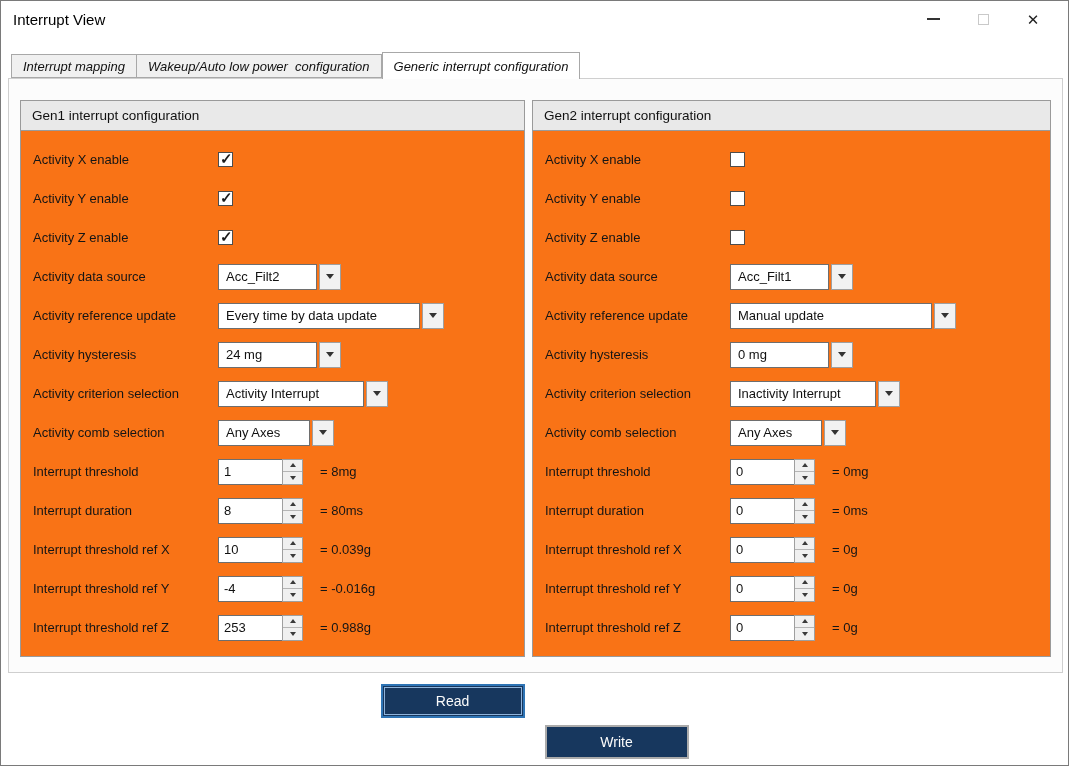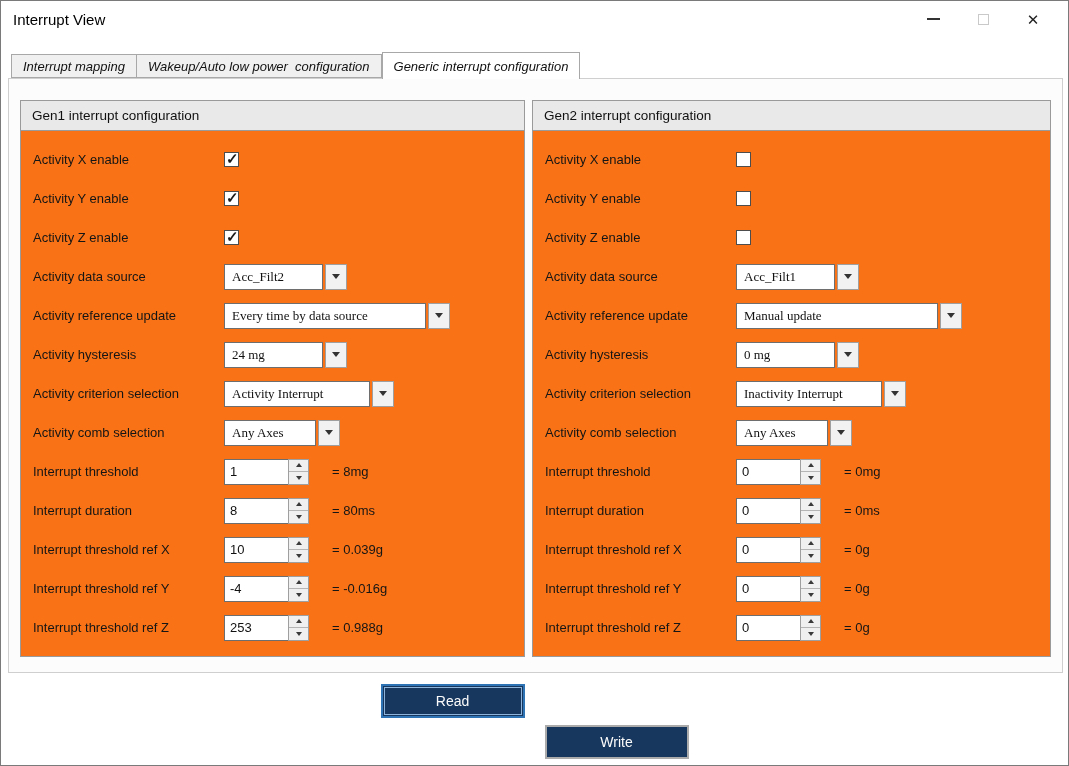--- a/index.html
+++ b/index.html
@@ -49,35 +49,35 @@
     position:absolute; top:13px; border:1px solid #9a9a9a; background:#f97316;margin-top:8px;
   }
   .group.g1 { left:11px;  width:505px; }
   .group.g2 { left:523px; width:519px; }
   .grp-title {
     height:30px; background:#e9e9e9; border-bottom:1px solid #9a9a9a;
     display:flex; align-items:center; padding-left:11px; font-size:13.5px; color:#111;
   }
   .grp-content { padding:9px 0 9px 0; }
 
-  .row { height:39px; display:flex; align-items:center; padding-left:12px;gap:6px; }
+  .row { height:39px; display:flex; align-items:center; padding-left:12px; }
   .lbl { width:185px; font-size:13px; color:#151515; flex:0 0 185px; }
 
   
   .checkbox {
     width:15px; height:15px; background:#fff; border:1px solid #4d4d4d;
     position:relative; display:inline-block; cursor:pointer;
   }
   .checkbox.on::after {
     content:"\2713"; position:absolute; left:1px; top:-3px;
     font-size:15px; font-weight:bold; color:#1a1a1a;
   }
 
   
-  .combo { display:flex; align-items:flex-start;font-family:Liberation Serif, serif; }
+  .combo { display:flex; align-items:flex-start; }
   .cfield {
     height:26px; background:#fff; border:1px solid #6e6e6e;
     display:flex; align-items:center; padding-left:7px; font-size:13px; color:#111;
   }
   .w97  { width:99px; }
   .w200 { width:202px; }
   .w130 { width:146px; }
   .w90  { width:92px; }
   .cbtn {
     width:22px; height:26px; margin-left:2px; background:#f2f2f2;
@@ -164,21 +164,21 @@
           <span class="combo">
             <span class="cfield w97">Acc_Filt2</span>
             <span class="cbtn">
                 <span class="tri-dn"></span>
               </span>
           </span>
         </div>
         <div class="row">
           <span class="lbl">Activity reference update</span>
           <span class="combo">
-            <span class="cfield w200">Every time by data source</span>
+            <span class="cfield w200">Every time by data update</span>
             <span class="cbtn">
                 <span class="tri-dn"></span>
               </span>
           </span>
         </div>
         <div class="row">
           <span class="lbl">Activity hysteresis</span>
           <span class="combo">
             <span class="cfield w97">24 mg</span>
             <span class="cbtn">

